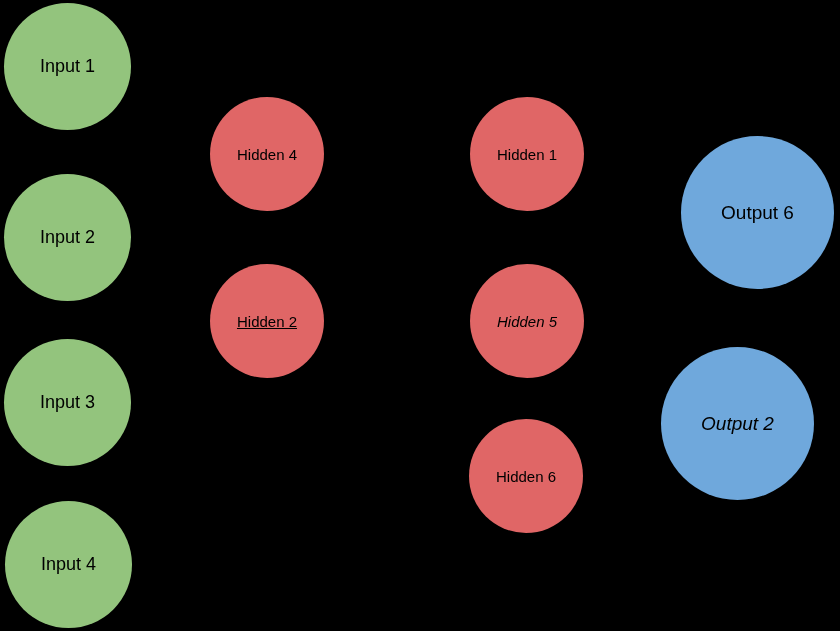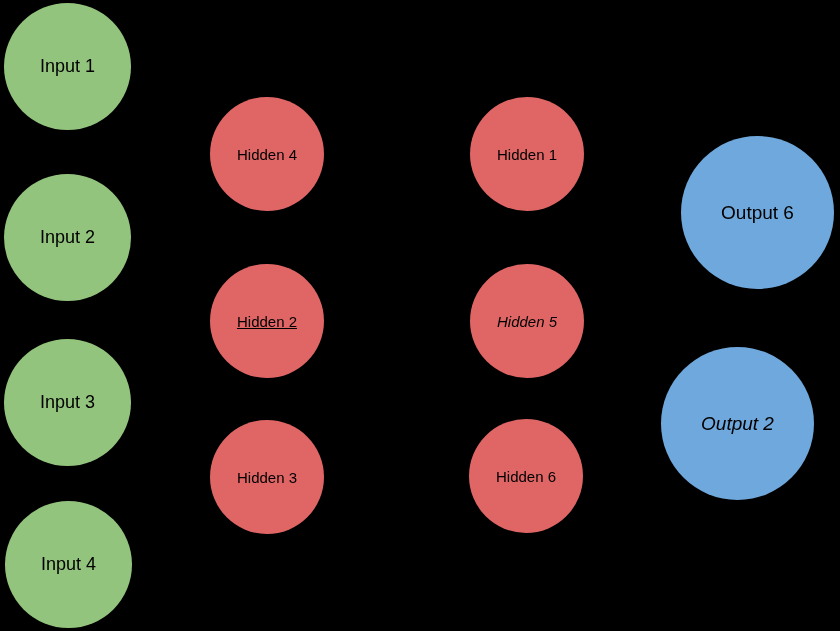--- a/index.html
+++ b/index.html
@@ -79,23 +79,20 @@
   <div class="node layer-input" id="n-i4">
     <span class="node-label">Input 4</span>
   </div>
 
   <div class="node layer-hidden" id="n-h1">
     <span class="node-label">Hidden 4</span>
   </div>
   <div class="node layer-hidden" id="n-h2">
     <span class="node-label">Hidden 2</span>
   </div>
-  <div class="node layer-hidden" id="n-h3">
-    <span class="node-label">Hidden 3</span>
-  </div>
 
   <div class="node layer-hidden" id="n-h4">
     <span class="node-label">Hidden 1</span>
   </div>
   <div class="node layer-hidden" id="n-h5">
     <span class="node-label">Hidden 5</span>
   </div>
   <div class="node layer-hidden" id="n-h6">
     <span class="node-label">Hidden 6</span>
   </div>

